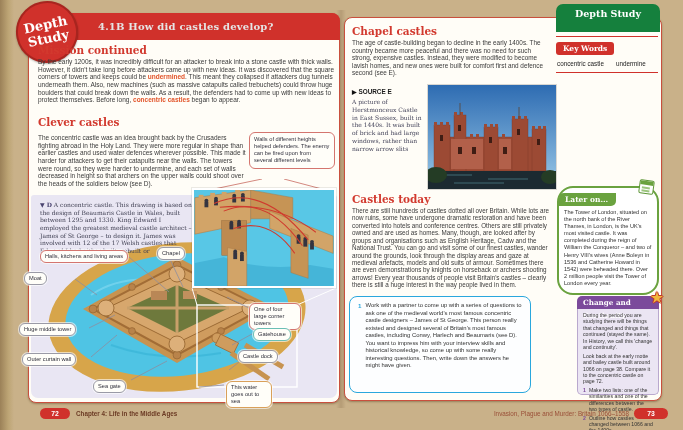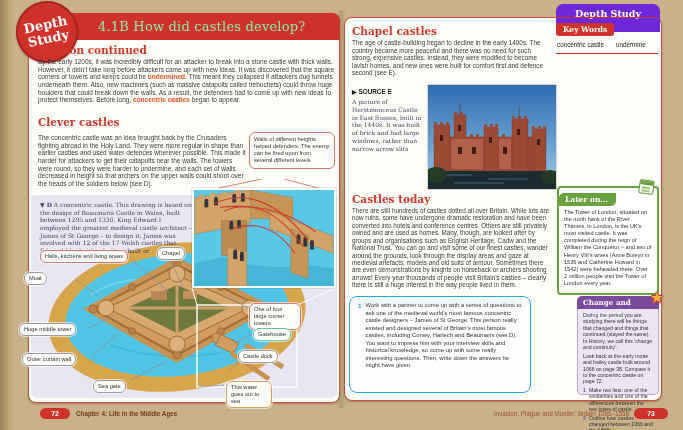--- a/index.html
+++ b/index.html
@@ -13,22 +13,22 @@
 
   
   .card { position:absolute; background:#fffdf7; border:1px solid #c94f3d; border-radius:8px;
     box-shadow:0 1px 2px rgba(60,40,10,.35); }
   #left-card  { left:28px; top:13px; width:312px; height:390px; }
   #right-card { left:344px; top:17px; width:318px; height:384px; }
 
   
   .title-bar { position:absolute; left:28px; top:13px; width:312px; height:27px;
     background:#d0312b; border-radius:8px 8px 0 0; }
-  .title-bar span { display:block; padding-left:70px; line-height:27px; color:#86efac;
-    font-family:"DejaVu Serif", serif; font-weight:normal; font-size:13px; letter-spacing:.2px; }
+  .title-bar span { display:block; padding-left:70px; line-height:27px; color:#e5e5e5;
+    font-family:"DejaVu Serif", serif; font-weight:bold; font-size:10px; letter-spacing:.2px; }
   .badge-circle { position:absolute; left:16px; top:1px; width:62px; height:62px; border-radius:50%;
     background:#d0312b; border:2px solid #a8251f; transform:rotate(-12deg); color:#fff;
     font-family:"DejaVu Serif", serif; font-weight:bold; font-size:13px; text-align:center;
     line-height:14px; padding-top:15px; box-shadow:0 1px 2px rgba(0,0,0,.3); }
 
   h3.sec { position:absolute; font-family:"DejaVu Serif", serif; font-weight:bold;
     font-size:10.5px; color:#d2392e; }
   .body-text { position:absolute; font-size:6.5px; line-height:1.18; color:#3a3a3a; text-align:left; }
   .kw { color:#e2542a; font-weight:bold; }
 
@@ -58,41 +58,41 @@
   #dl2 { left:24px;  top:272px; }
   #dl3 { left:19px;  top:323px; }
   #dl4 { left:22px;  top:353px; }
   #dl5 { left:93px;  top:380px; }
   #dl6 { left:249px; top:303px; width:52px; }
   #dl7 { left:253px; top:328px; }
   #dl8 { left:238px; top:350px; }
   #dl9 { left:226px; top:381px; width:46px; }
 
   
-  .tab { position:absolute; left:556px; top:4px; width:104px; height:28px; background:#6d28d9;
+  .tab { position:absolute; left:556px; top:4px; width:104px; height:28px; background:#15803d;
     border-radius:7px 7px 0 0; color:#fff; text-align:center; line-height:19px;
     font-family:"DejaVu Serif", serif; font-weight:bold; font-size:9.5px; }
-  #keywords { position:absolute; left:556px; top:17px; width:102px; }
+  #keywords { position:absolute; left:556px; top:36px; width:102px; }
   #keywords .rule { height:0; border-top:1.5px solid #d0312b; }
   #keywords .kw-badge { display:inline-block; margin-top:3px; background:#d0312b; color:#fff;
     font-family:"DejaVu Serif", serif; font-weight:bold; font-size:7.5px; padding:2px 7px;
     border-radius:3px; }
   #keywords .words { display:flex; gap:12px; font-size:6.3px; color:#222; margin:5px 0 5px 1px; }
 
   #source-e { position:absolute; left:352px; top:88px; width:72px; }
   #source-e .src-label { font-size:6.4px; font-weight:bold; color:#1b1b1b; }
   #source-e .src-label .tri { font-size:6px; color:#111; }
   #source-e .src-cap { margin-top:3px; font-family:"DejaVu Serif", serif; font-size:6px;
     line-height:1.3; color:#44445a; }
   #photo { position:absolute; left:428px; top:85px; width:128px; height:104px;
     box-shadow:0 0 0 1px rgba(0,0,0,.15); }
 
   
   #later-on { position:absolute; left:557px; top:186px; width:102px; height:109px;
-    background:#fff; border:2px solid #6aa23f; border-radius:4px; }
+    background:#fff; border:2px solid #6aa23f; border-radius:16px; }
   #later-on .lo-head { display:inline-block; background:#6aa23f; color:#fff;
     font-family:"DejaVu Serif", serif; font-weight:bold; font-size:7.5px; padding:2px 8px 2px 6px;
     border-radius:5px 0 5px 0; }
   #later-on .lo-body { padding:3px 5px 0 5px; font-size:5.6px; line-height:1.27; color:#333; }
   .calendar-icon { position:absolute; top:-8px; right:3px; width:15px; height:14px; background:#fff;
     border:1.5px solid #5d9636; border-radius:2px; transform:rotate(8deg); }
   .calendar-icon::before { content:""; position:absolute; left:0; top:0; right:0; height:4px;
     background:#6aa23f; }
   .calendar-icon::after { content:""; position:absolute; left:2px; top:6px; width:8px; height:1.5px;
     background:#9cc57e; box-shadow:0 3px 0 #9cc57e; }

